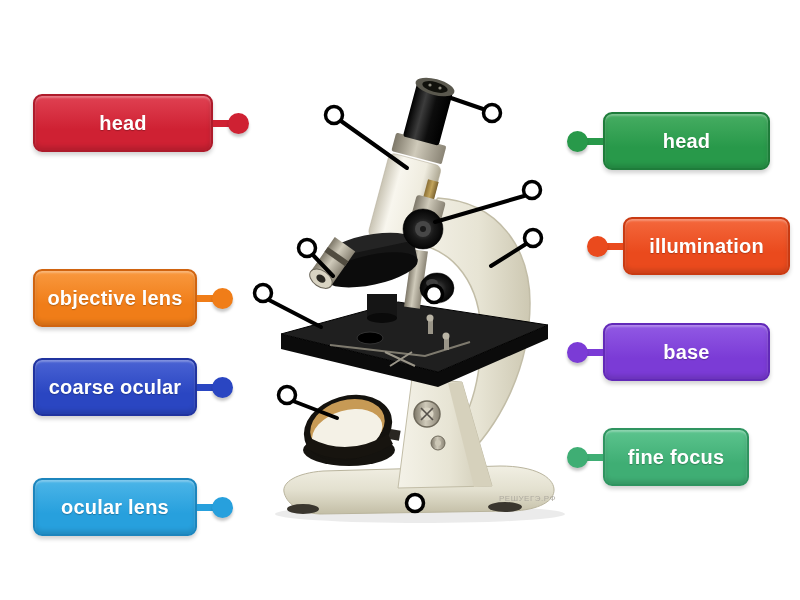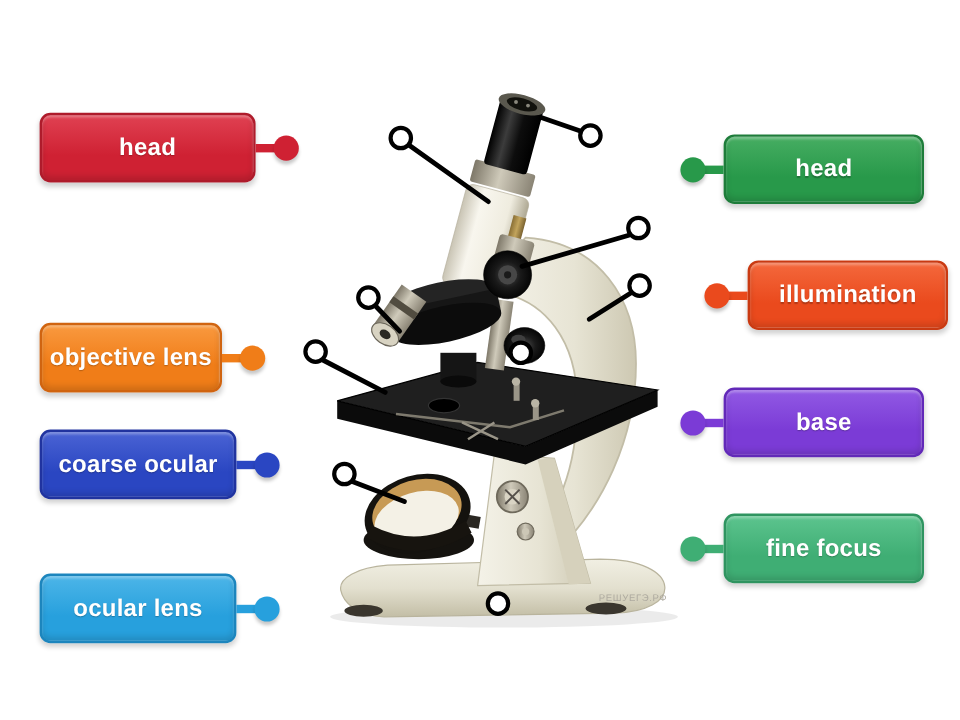--- a/index.html
+++ b/index.html
@@ -165,21 +165,21 @@
 
   <div class="label-wrap side-left" style="left: 33px; top: 94px; width: 180px; --c1: #e04152; --c2: #cf2133; --cb: #ae1b2b;">
     <div class="label-box">
       <span class="label-text">head</span>
     </div>
     <div class="stub"></div>
     <div class="dot"></div>
   </div>
 
 
-  <div class="label-wrap side-left" style="left: 33px; top: 269px; width: 152px; --c1: #f9993f; --c2: #f07d18; --cb: #d06410;">
+  <div class="label-wrap side-left" style="left: 33px; top: 269px; width: 164px; --c1: #f9993f; --c2: #f07d18; --cb: #d06410;">
     <div class="label-box">
       <span class="label-text">objective lens</span>
     </div>
     <div class="stub"></div>
     <div class="dot"></div>
   </div>
 
   <div class="label-wrap side-left" style="left: 33px; top: 358px; width: 164px; --c1: #4a63d4; --c2: #2a46c2; --cb: #20339f;">
     <div class="label-box">
       <span class="label-text">coarse ocular</span>
@@ -213,21 +213,21 @@
   </div>
 
   <div class="label-wrap side-right" style="left: 603px; top: 323px; width: 167px; --c1: #9159e4; --c2: #7b3bd6; --cb: #6229b8;">
     <div class="label-box">
       <span class="label-text">base</span>
     </div>
     <div class="stub"></div>
     <div class="dot"></div>
   </div>
 
-  <div class="label-wrap side-right" style="left: 603px; top: 428px; width: 167px; --c1: #5cc48e; --c2: #3fae74; --cb: #2f9460;">
+  <div class="label-wrap side-right" style="left: 603px; top: 428px; width: 146px; --c1: #5cc48e; --c2: #3fae74; --cb: #2f9460;">
     <div class="label-box">
       <span class="label-text">fine focus</span>
     </div>
     <div class="stub"></div>
     <div class="dot"></div>
   </div>
 
 </div>
 
 </body></html>

